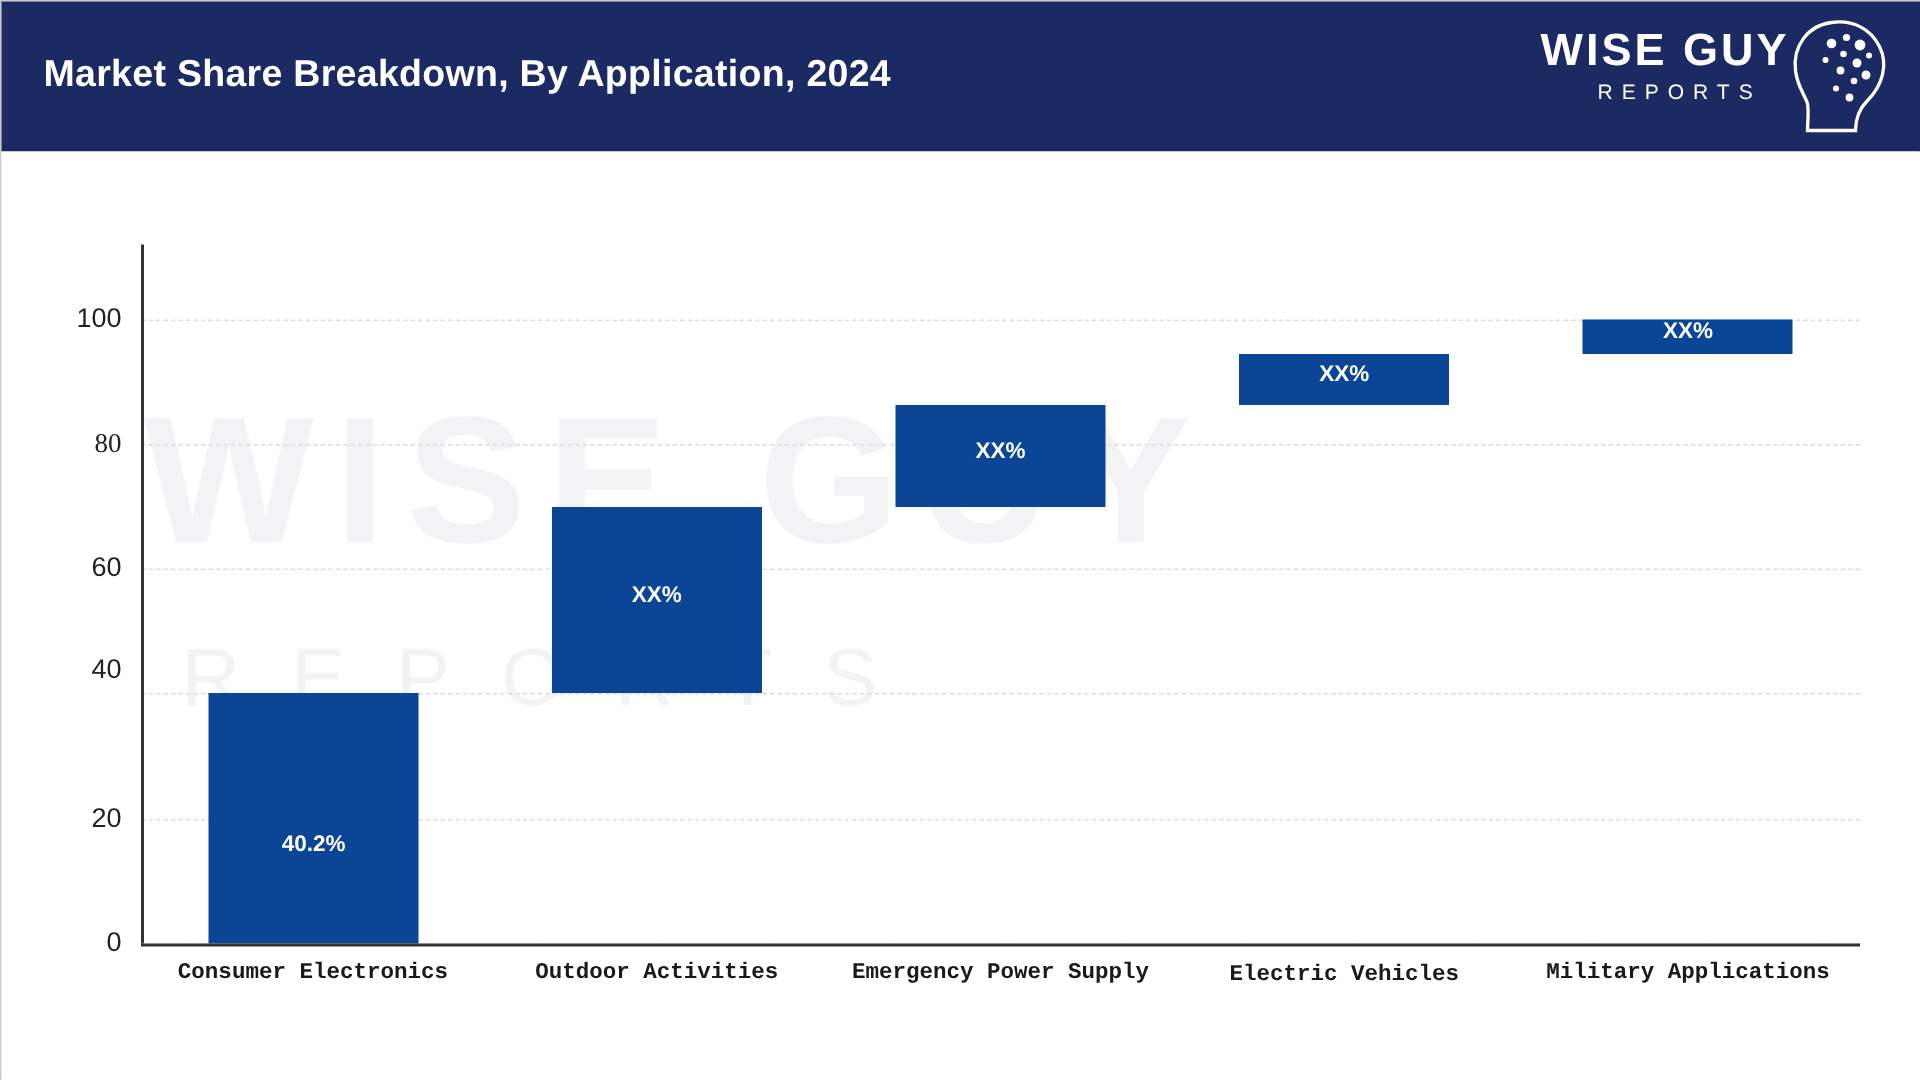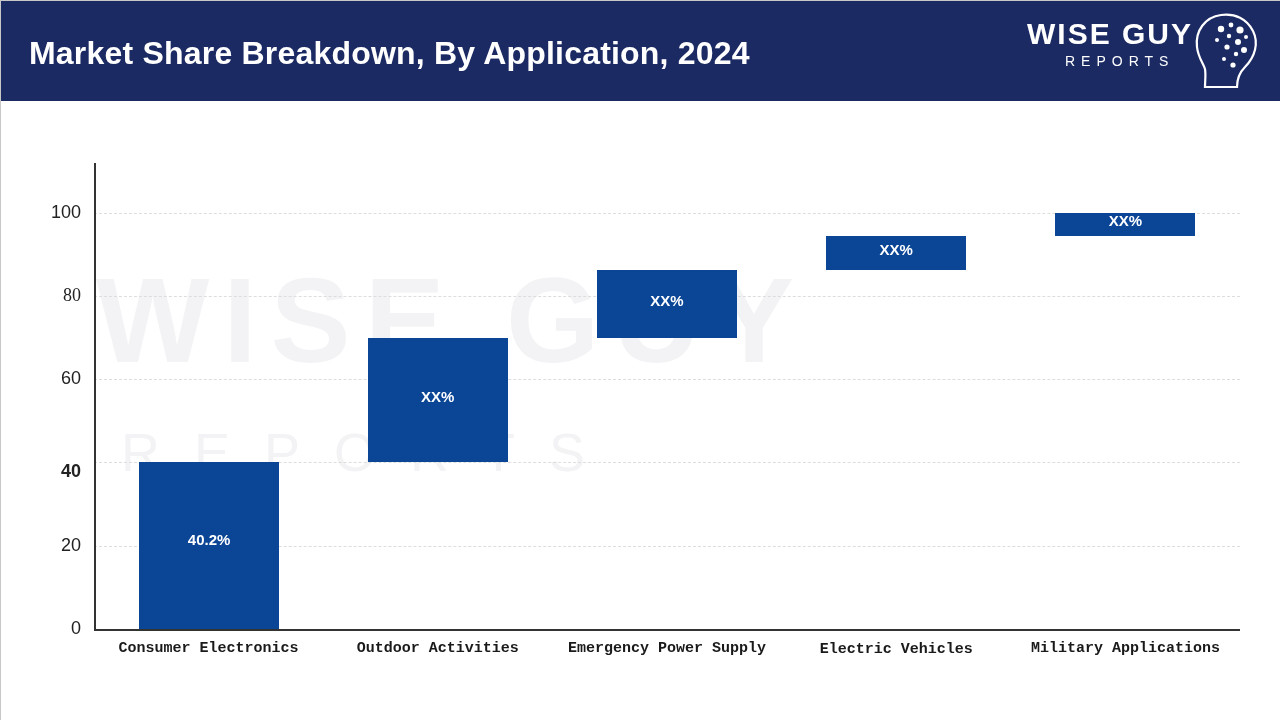--- a/index.html
+++ b/index.html
@@ -21,21 +21,21 @@
   #header {
     position: absolute;
     left: 0; top: 0;
     width: 1280px; height: 100px;
     background: #1b2a63;
   }
   #header-title {
     position: absolute;
     left: 28px; top: 34px;
     color: #ffffff;
-    font-size: 32px;
+    font-size: 25px;
     font-weight: bold;
     letter-spacing: 0.2px;
     white-space: nowrap;
   }
   
   #logo {
     position: absolute;
     right: 8px; top: 6px;
     width: 250px; height: 86px;
   }
@@ -189,34 +189,34 @@
   <div id="chart">
 
     <div id="watermark">
       <div id="wm-wise">WISE GUY</div>
       <div id="wm-reports">REPORTS</div>
     </div>
 
     <div id="yticks">
         <div class="ytick" style="top: 458px;">0</div>
         <div class="ytick" style="top: 374.727px;">20</div>
-        <div class="ytick" style="top: 301px; font-weight: bold;">40</div>
+        <div class="ytick" style="top: 276px;">40</div>
         <div class="ytick" style="top: 208.182px;">60</div>
         <div class="ytick" style="top: 124.909px; font-family: Liberation Serif, serif;">80</div>
         <div class="ytick" style="top: 41.6364px;">100</div>
       </div>
     <div id="plot">
         <div class="gridline" style="top: 458px;"></div>
         <div class="gridline" style="top: 374.727px;"></div>
         <div class="gridline" style="top: 291.455px;"></div>
         <div class="gridline" style="top: 208.182px;"></div>
         <div class="gridline" style="top: 124.909px;"></div>
         <div class="gridline" style="top: 41.6364px;"></div>
         <div class="bar" style="left: 44.6px; top: 290.622px; width: 140px; height: 167.378px; background: rgb(10, 69, 150);"></div>
-        <div class="bar-label" style="left: 44.6px; width: 141px; top: 360px;">40.2%</div>
+        <div class="bar-label" style="left: 44.6px; width: 141px; top: 383px;">40.2%</div>
         <div class="bar" style="left: 273.8px; top: 167.378px; width: 140px; height: 123.244px; background: rgb(10, 69, 150);"></div>
         <div class="bar-label" style="left: 273.8px; width: 140px; top: 217px;">XX%</div>
         <div class="bar" style="left: 503px; top: 99.0945px; width: 140px; height: 68.2836px; background: rgb(10, 69, 150);"></div>
         <div class="bar-label" style="left: 503px; width: 140px; top: 121.236px;">XX%</div>
         <div class="bar" style="left: 732.2px; top: 64.5364px; width: 140px; height: 34.5582px; background: rgb(10, 69, 150);"></div>
         <div class="bar-label" style="left: 732.2px; width: 140px; top: 69.8155px;">XX%</div>
         <div class="bar" style="left: 961.4px; top: 41.6364px; width: 140px; height: 22.9px; background: rgb(10, 69, 150);"></div>
         <div class="bar-label" style="left: 961.4px; width: 140px; top: 41.0864px;">XX%</div>
       </div>
     <div id="axis-y"></div>

